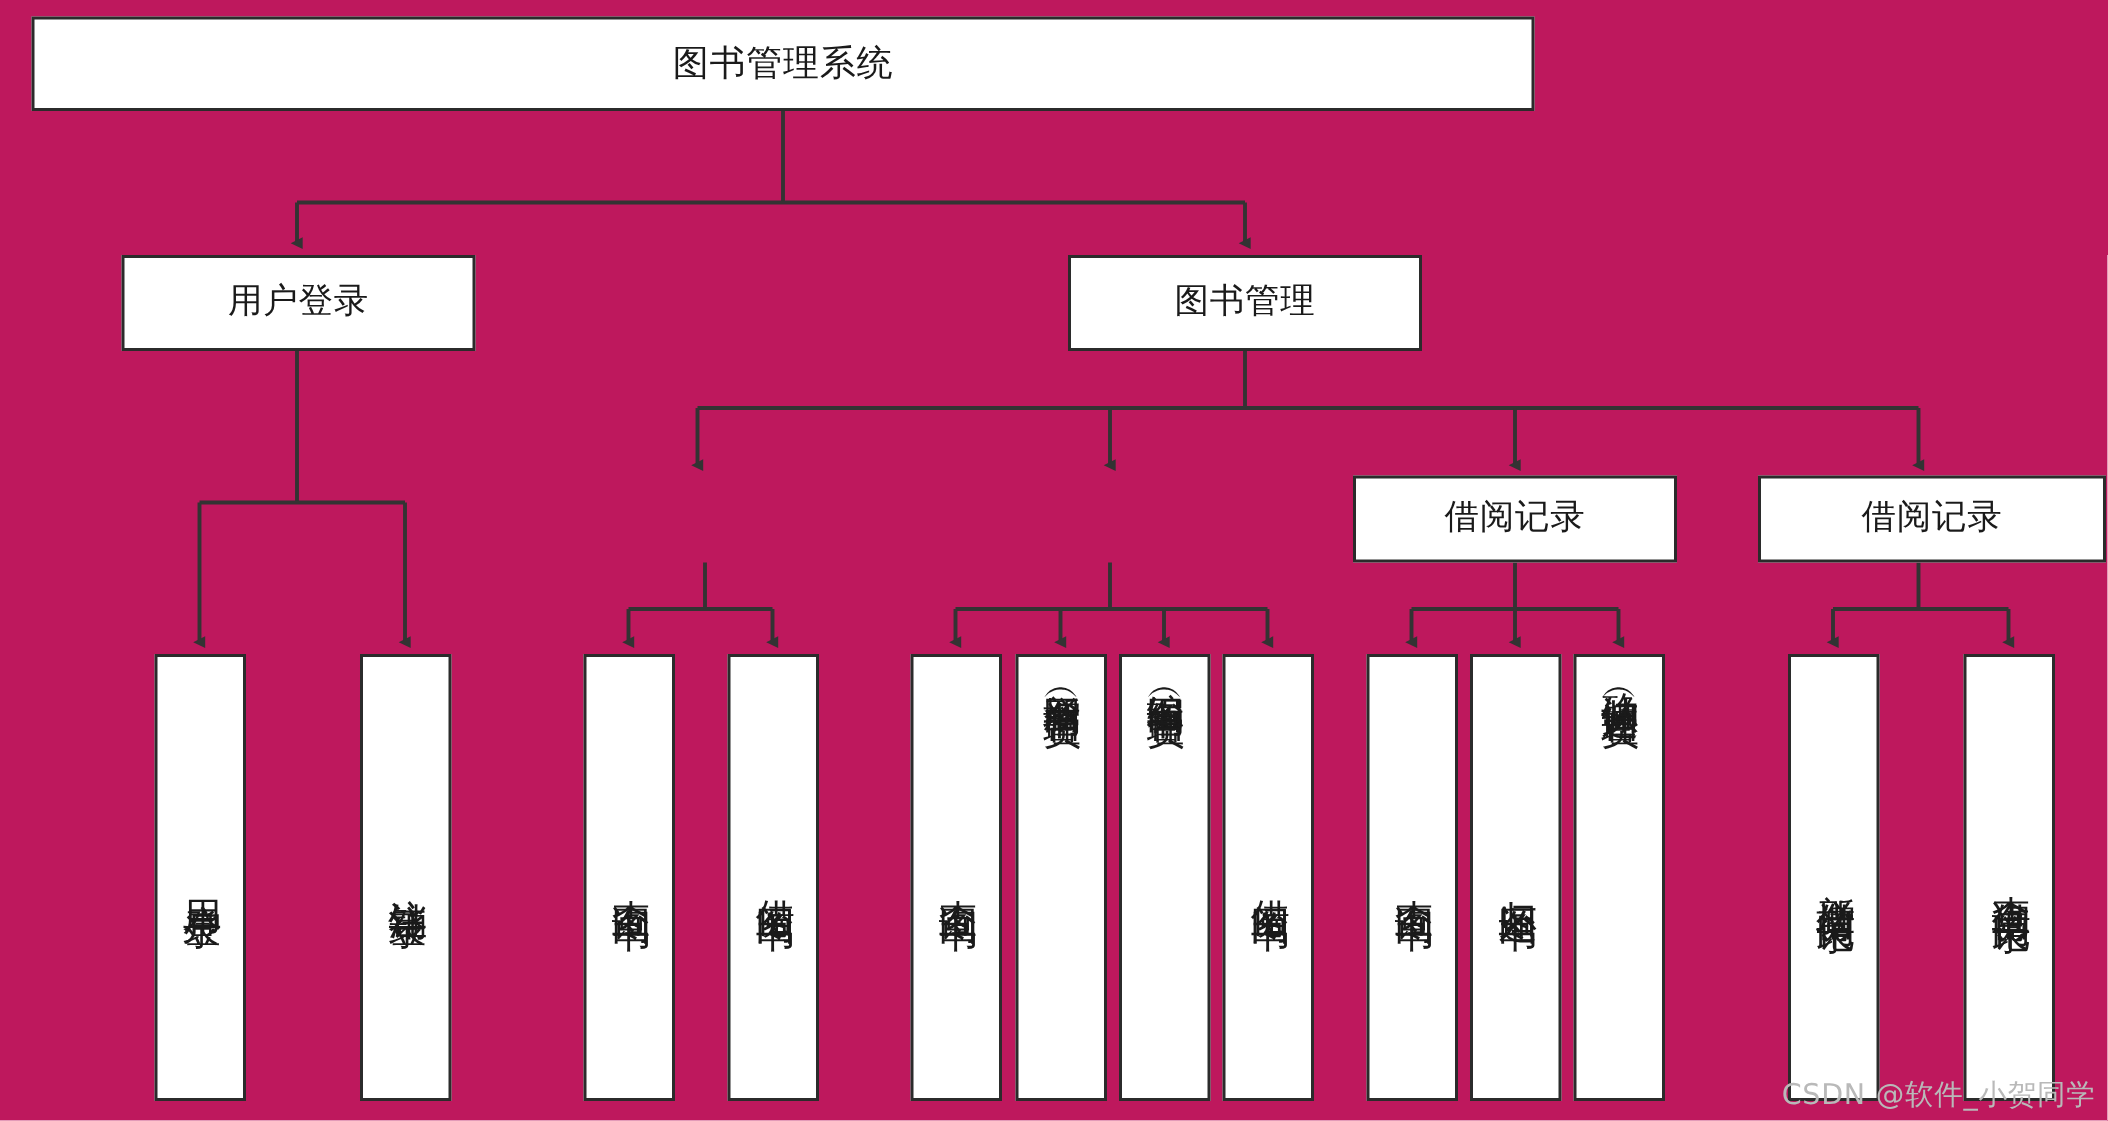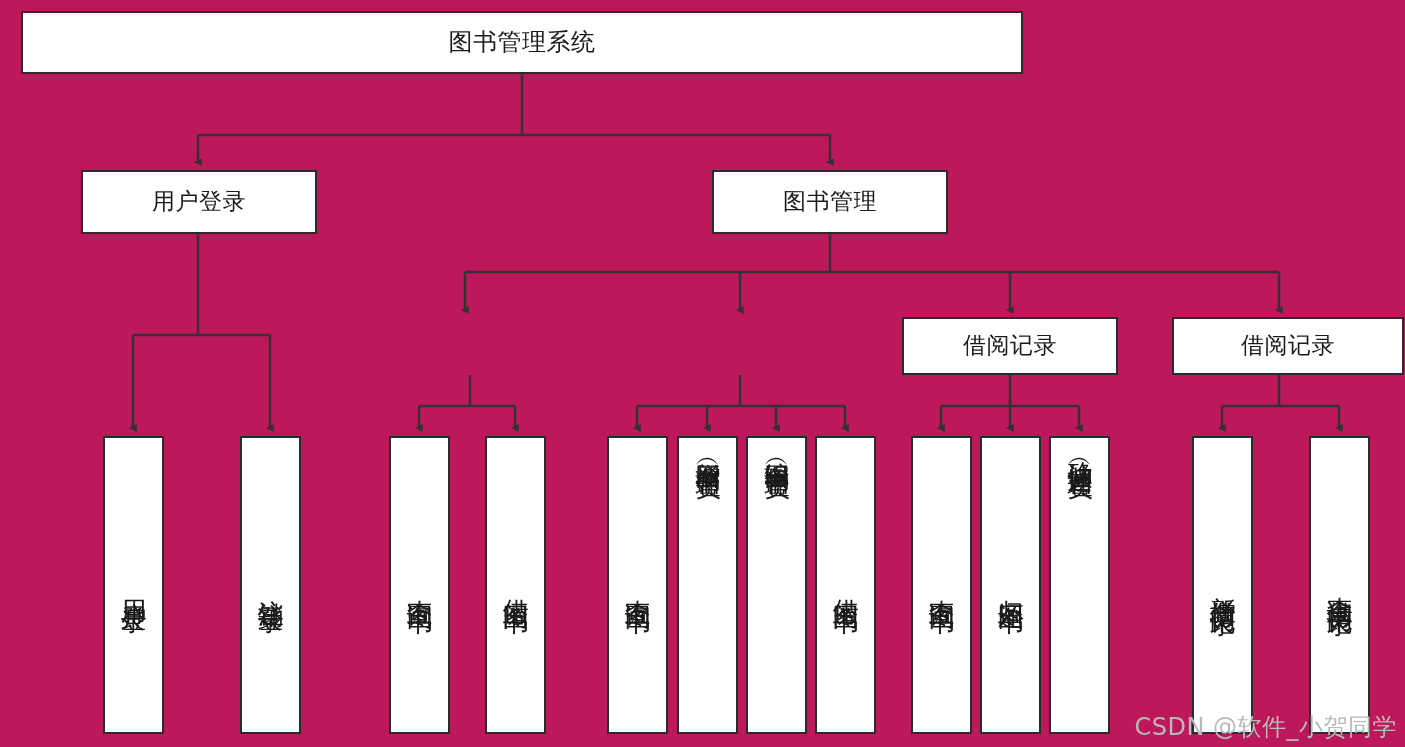--- a/index.html
+++ b/index.html
@@ -71,21 +71,21 @@
   }
   .node.v.tall .lbl {
     font-size: 25px;
     line-height: 1.2;
     letter-spacing: 2px;
   }
   .watermark {
     position: absolute;
     right: 8px;
     bottom: 4px;
-    font-size: 24px;
+    font-size: 19px;
     color: #b9b9b9;
     letter-spacing: 0.5px;
     z-index: 5;
     white-space: nowrap;
     font-family: "DejaVu Sans", "Liberation Sans", sans-serif;
   }
 </style>
 </head>
 <body>
 

